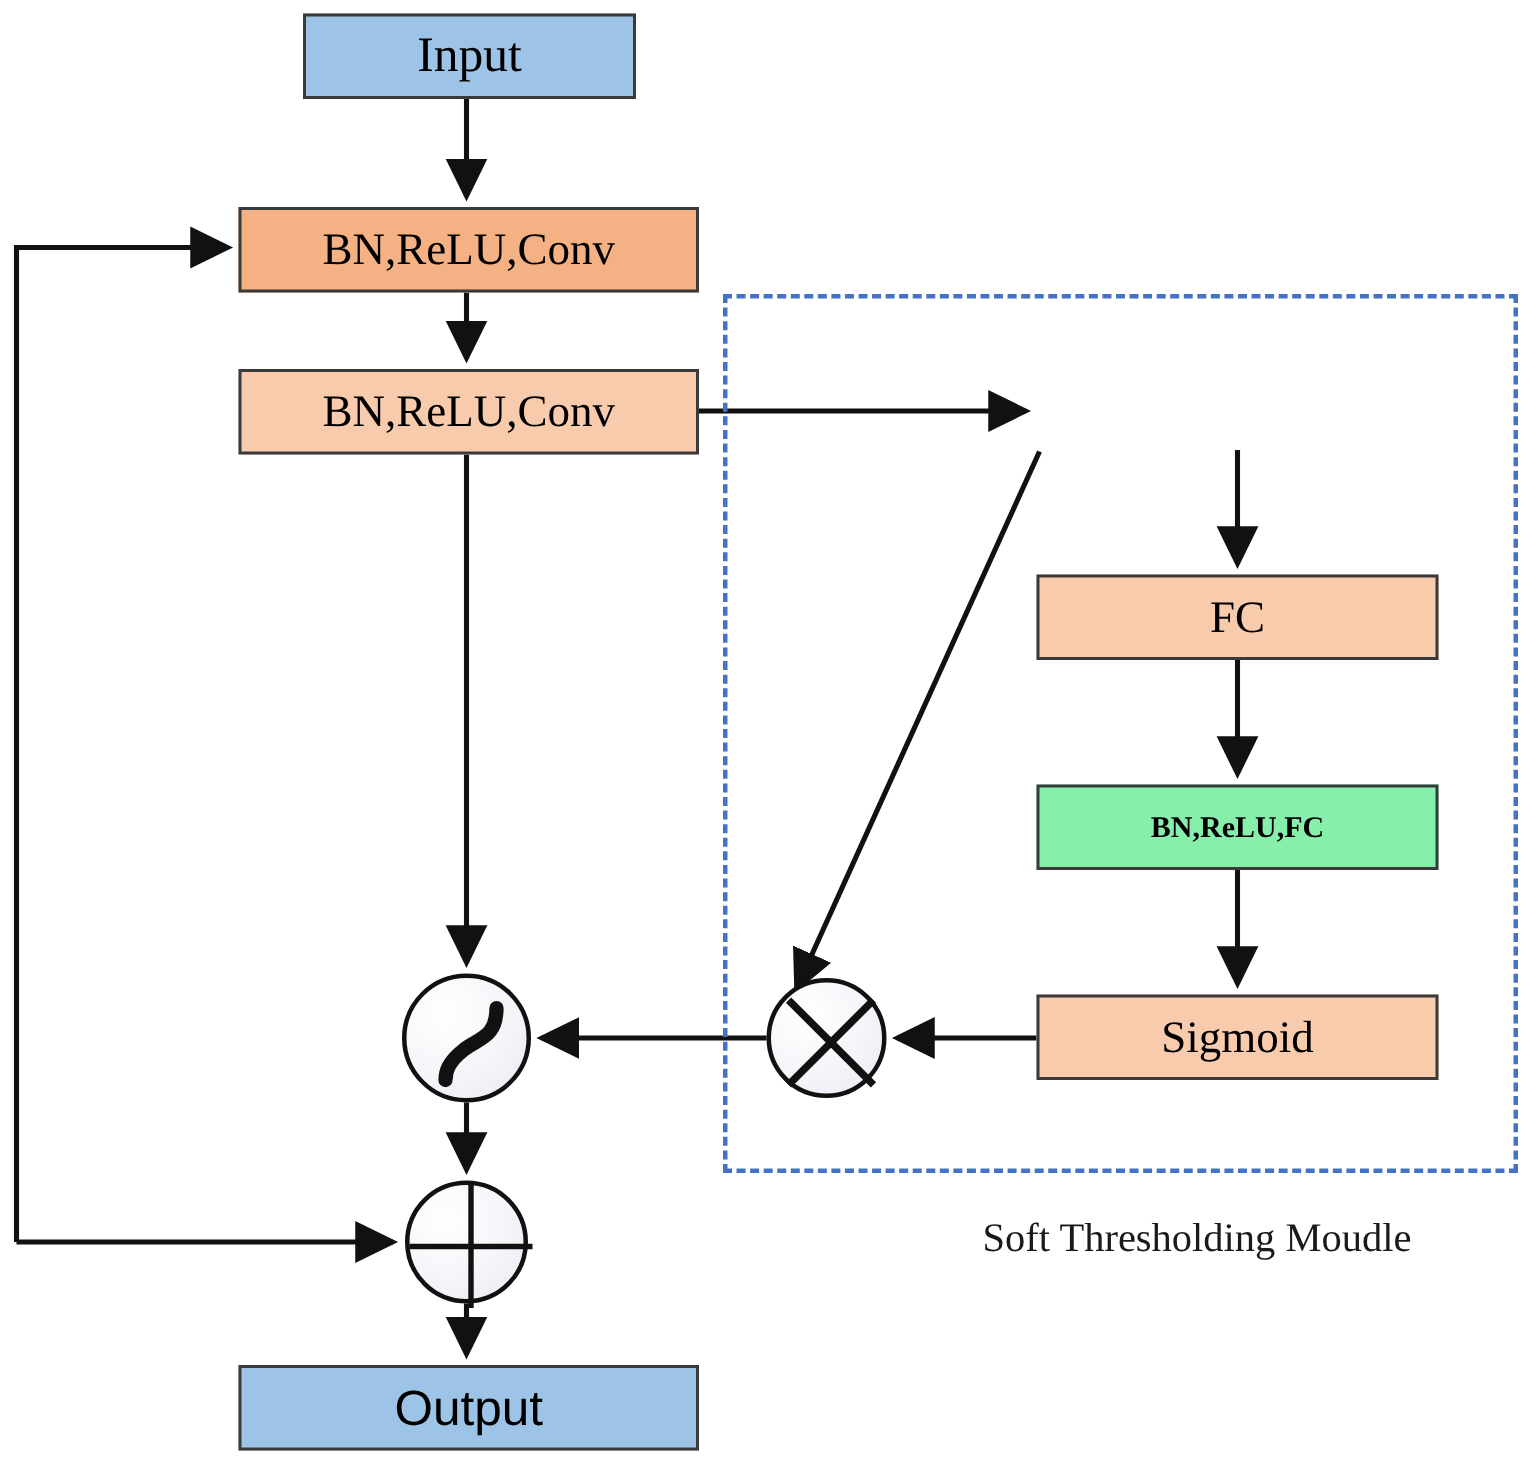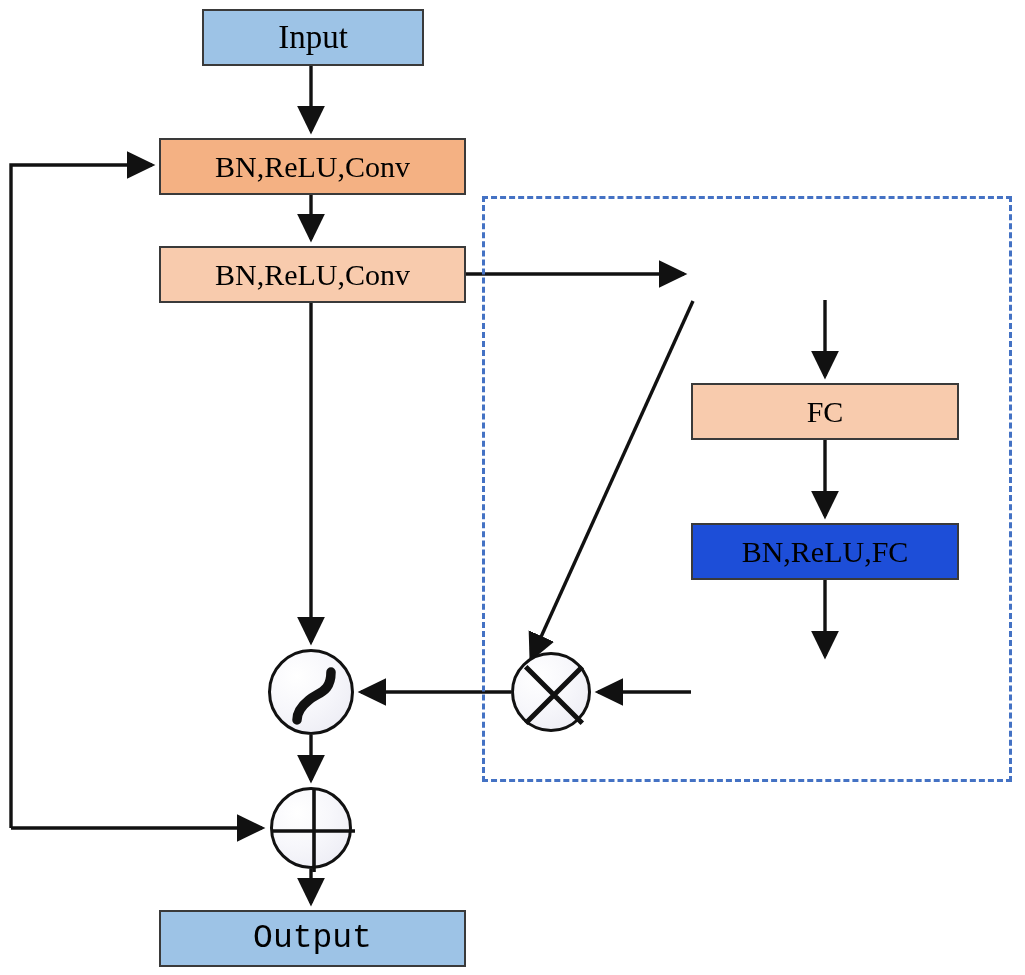--- a/index.html
+++ b/index.html
@@ -40,21 +40,21 @@
   }
   .node-box .node-label {
     display: block;
     white-space: nowrap;
   }
   .box-io {
     background: #9DC3E6;
   }
   .box-io-out {
     background: #9DC3E6;
-    font-family: Liberation Mono, monospace;
+    font-family: Liberation Sans, sans-serif;
   }
   .box-conv-dark {
     background: #F4B183;
   }
   .box-conv-light {
     background: #F8CBAD;
   }
   .dashed-region {
     position: absolute;
     box-sizing: border-box;
@@ -139,24 +139,27 @@
 
   <div class="node-box box-conv-light" id="node-conv2" style="left: 159px; top: 246px; width: 307px; height: 57px; font-size: 30px; background: rgb(248, 203, 173); border-color: rgb(58, 58, 58);">
     <span class="node-label">BN,ReLU,Conv</span>
   </div>
 
 
   <div class="node-box box-conv-light" id="node-fc" style="left: 691px; top: 383px; width: 268px; height: 57px; font-size: 30px; background: rgb(248, 203, 173); border-color: rgb(58, 58, 58); align-items: center;">
     <span class="node-label">FC</span>
   </div>
 
-  <div class="node-box box-conv-light" id="node-bn-relu-fc" style="left: 691px; top: 523px; width: 268px; height: 57px; font-size: 30px; background: #1d4ed8; border-color: rgb(58, 58, 58);">
+  <div class="node-box box-conv-light" id="node-bn-relu-fc" style="left: 691px; top: 523px; width: 268px; height: 57px; font-size: 20px; background: #86efac; border-color: rgb(58, 58, 58); font-weight: bold;">
     <span class="node-label">BN,ReLU,FC</span>
   </div>
 
+  <div class="node-box box-conv-light" id="node-sigmoid" style="left: 691px; top: 663px; width: 268px; height: 57px; font-size: 30px; background: rgb(248, 203, 173); border-color: rgb(58, 58, 58);">
+    <span class="node-label">Sigmoid</span>
+  </div>
 
   <div class="node-box box-io-out" id="node-output" style="left: 159px; top: 910px; width: 307px; height: 57px; font-size: 33px; background: rgb(157, 195, 230); border-color: rgb(58, 58, 58);">
     <span class="node-label">Output</span>
   </div>
 
   <div class="op-circle" id="op-soft-threshold" style="left: 268px; top: 649px; width: 86px; height: 86px;">
     <svg width="86" height="86" viewBox="0 0 86 86">
       <path d="M60,20 C60,40 48,40 38,48 C28,56 26,62 26,68" stroke="#111111" stroke-width="9.5" fill="none" stroke-linecap="round"></path>
     </svg>
   </div>
@@ -166,14 +169,15 @@
       <path d="M11.7,11.7 L68.3,68.3 M68.3,11.7 L11.7,68.3" stroke="#111111" stroke-width="5" fill="none"></path>
     </svg>
   </div>
 
   <div class="op-circle" id="op-add" style="left: 270px; top: 787px; width: 82px; height: 82px;">
     <svg width="82" height="82" viewBox="0 0 82 82">
       <path d="M41,0 L41,82 M0,41 L82,41" stroke="#111111" stroke-width="3.6" fill="none"></path>
     </svg>
   </div>
 
+  <div class="region-caption" id="region-caption" style="left: 612px; top: 810px; width: 372px; font-size: 27px;">Soft Thresholding Moudle</div>
 
 </div>
 
 </body></html>

